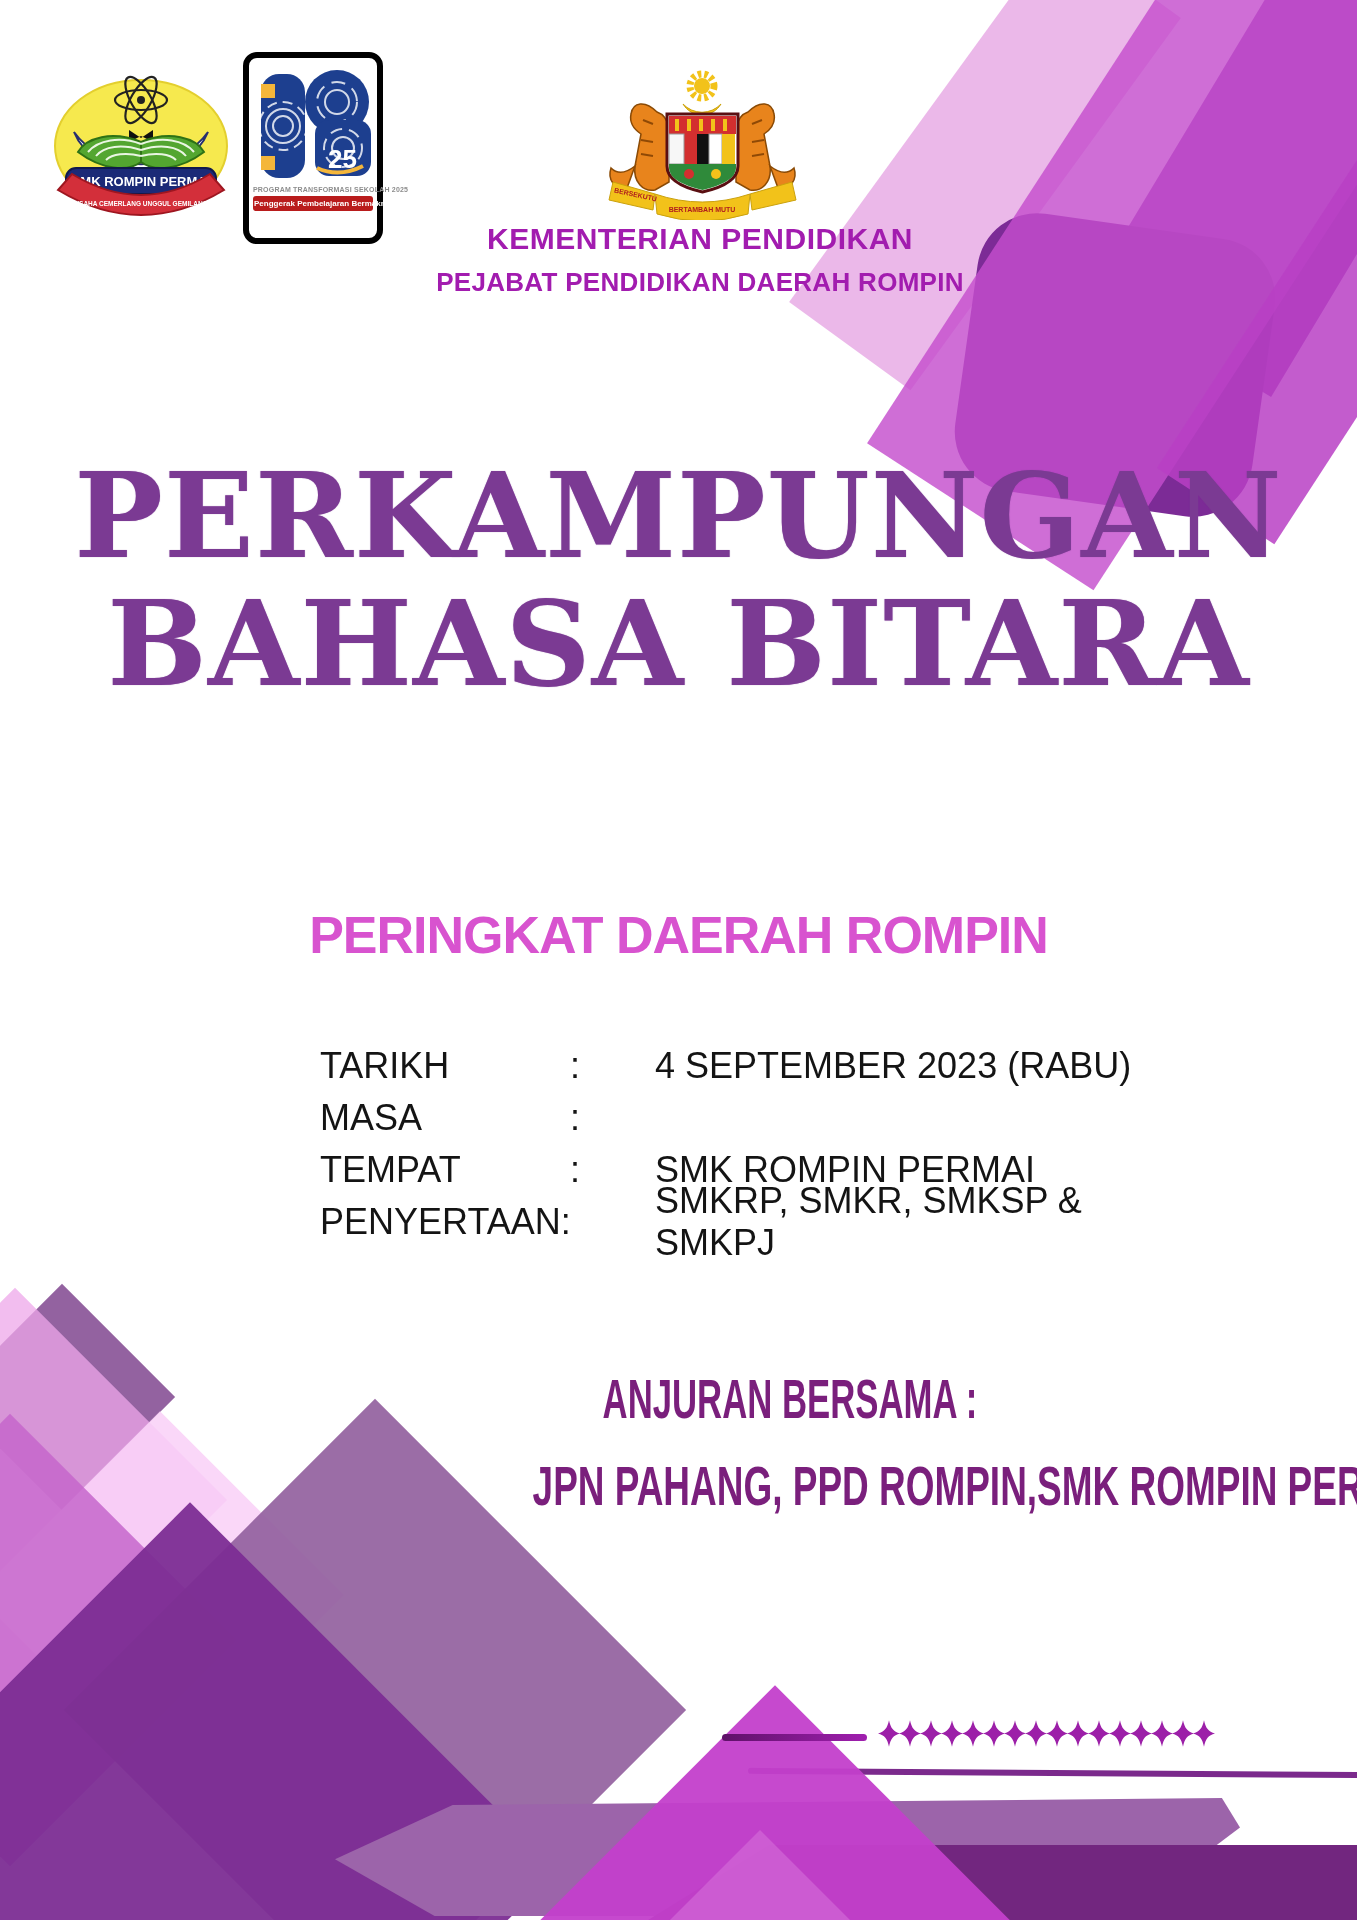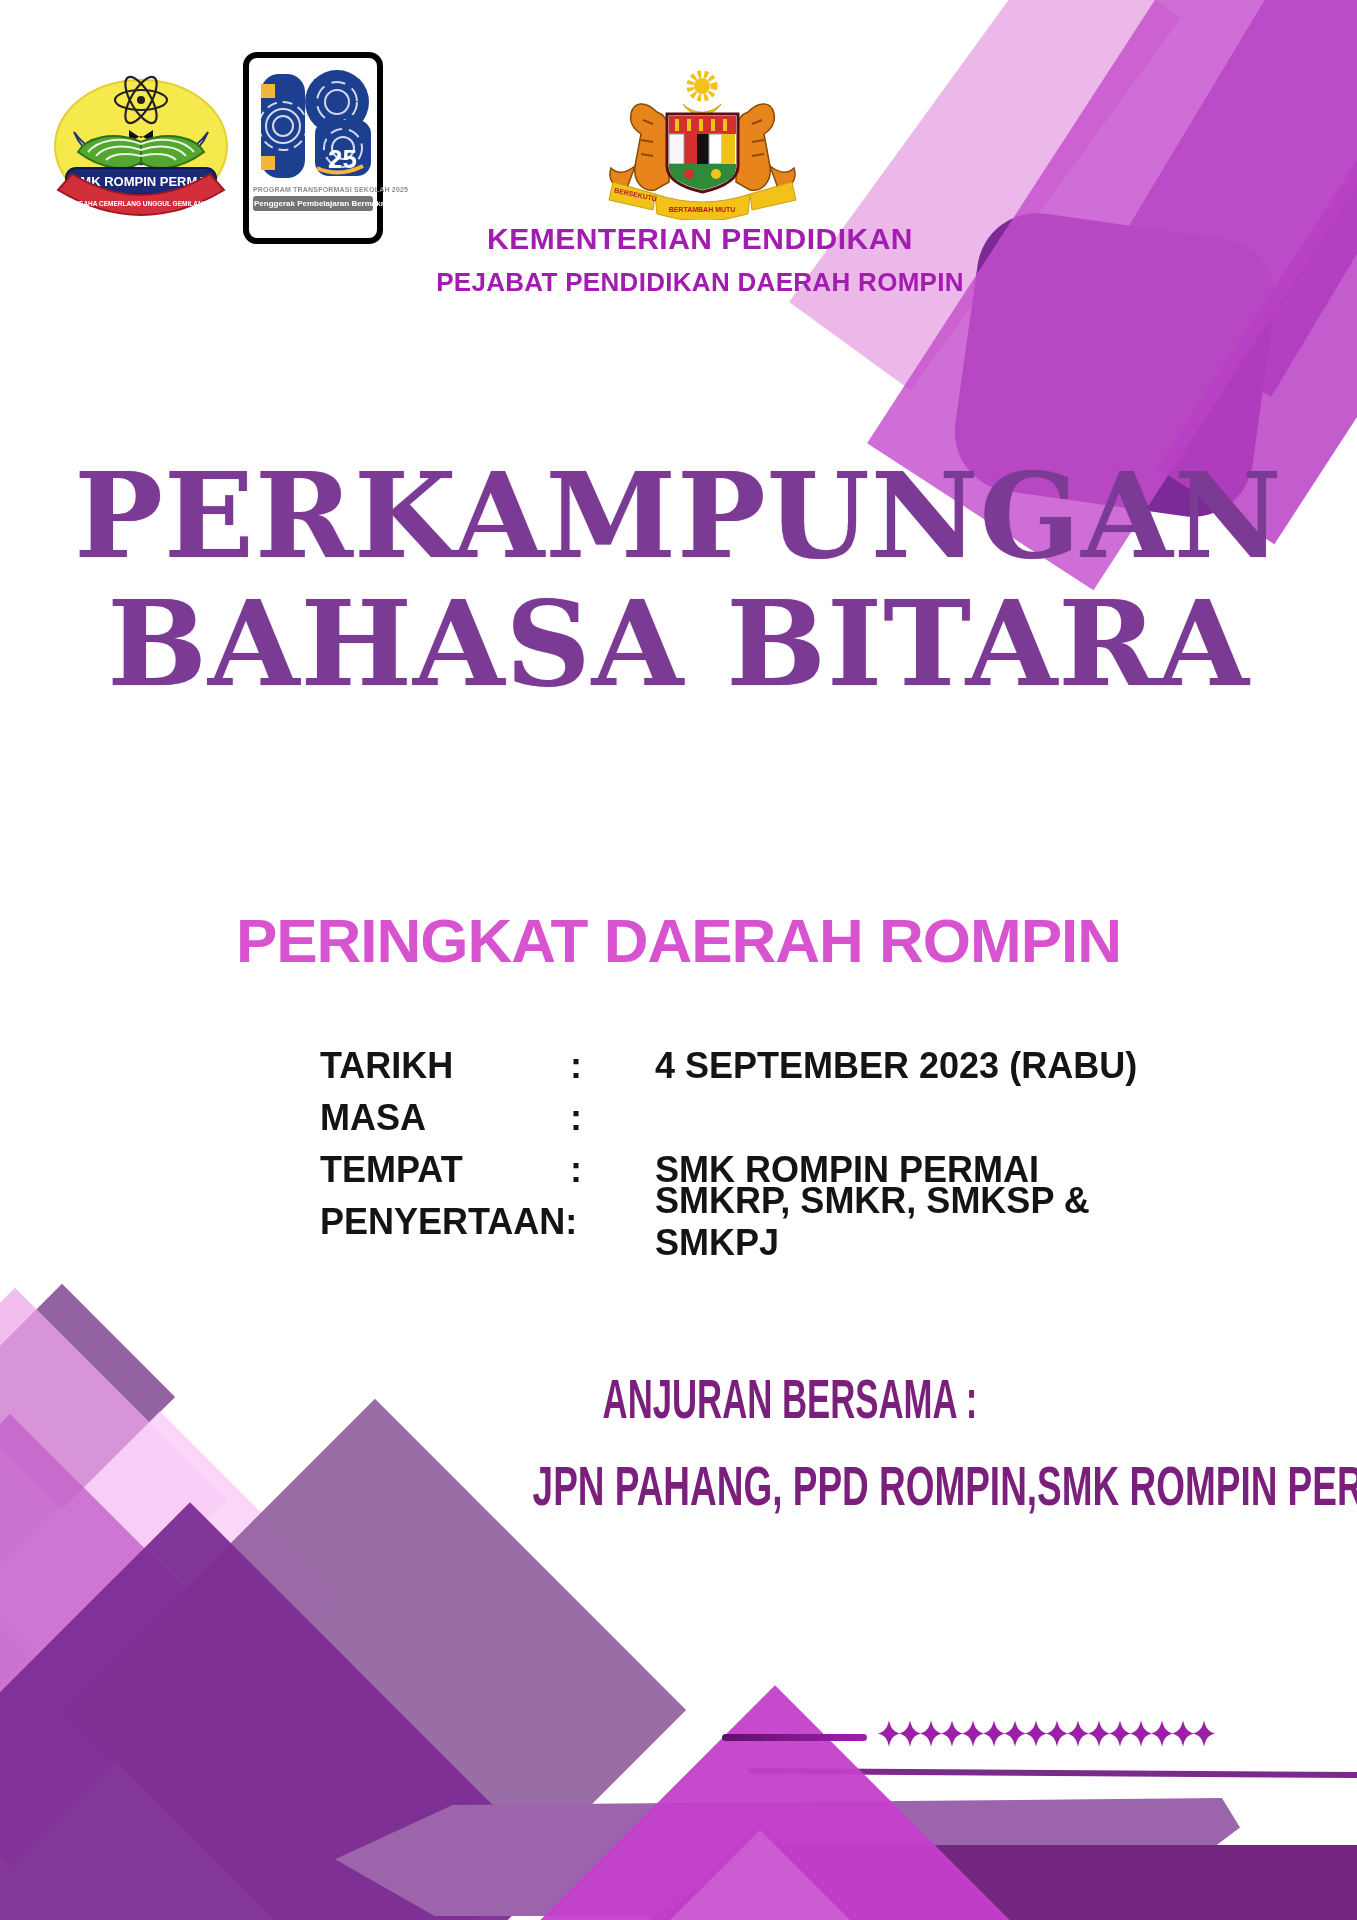--- a/index.html
+++ b/index.html
@@ -27,35 +27,35 @@
     clip-path:polygon(17% 0,100% 0,100% 100%,0 100%);}
   .thinline{left:748px;top:1770px;width:620px;height:6px;border-radius:3px;background:#7b2a8c;transform:rotate(.4deg);}
   .d7{left:515px;top:1793px;width:520px;height:520px;background:#c33fcb;opacity:.95;}
   .d8{left:550px;top:1917px;width:420px;height:420px;background:#cf63d5;opacity:.8;}
   
   .logo-school{position:absolute;left:52px;top:68px;width:178px;height:172px;}
   .logo-ts25{position:absolute;left:243px;top:52px;width:140px;height:192px;background:#fff;
     border:6px solid #000000;border-radius:14px;box-sizing:border-box;padding:6px 4px 5px;text-align:center;}
   .ts25-glyphs{display:block;margin:0 auto;}
   .ts25-caption{font-size:7px;color:#8d8d8d;font-weight:bold;letter-spacing:.2px;white-space:nowrap;margin-top:2px;}
-  .ts25-bar{margin-top:3px;background:#737373;border-radius:3px;color:#fff;font-size:8px;font-weight:bold;padding:3px 1px;white-space:nowrap;}
+  .ts25-bar{margin-top:3px;background:#b91c1c;border-radius:3px;color:#fff;font-size:8px;font-weight:bold;padding:3px 1px;white-space:nowrap;}
   .crest{position:absolute;left:595px;top:70px;width:215px;height:150px;}
   .ministry{position:absolute;left:390px;top:222px;width:620px;text-align:center;color:#a21caf;}
   .ministry .l1{font-size:30px;font-weight:800;letter-spacing:.5px;}
   .ministry .l2{font-size:26px;font-weight:800;letter-spacing:.3px;margin-top:11px;}
   
   .title{position:absolute;left:0;top:452px;width:1357px;text-align:center;
     font-family:"DejaVu Serif",serif;font-weight:bold;
     color:var(--title-purple,#7b3a93);font-size:118px;line-height:128px;letter-spacing:1px;
     text-shadow:0 0 1px rgba(123,58,147,.6);}
   .subtitle{position:absolute;left:0;top:905px;width:1357px;text-align:center;
-    font-size:62px;font-weight:800;color:var(--subtitle-pink,#d853cf);letter-spacing:-1px;}
+    font-size:52px;font-weight:800;color:var(--subtitle-pink,#d853cf);letter-spacing:-1px;}
   
   .details{position:absolute;left:320px;top:1040px;width:880px;color:var(--text-black,#141414);}
-  .drow{display:flex;height:52px;align-items:center;font-size:36px;font-weight:700;}
+  .drow{display:flex;height:52px;align-items:center;font-size:36px;font-weight:400;}
   .dlabel{width:250px;}
   .dsep{width:85px;}
   .dvalue{flex:1;}
   
   .organizer{position:absolute;left:400px;top:1366px;width:780px;text-align:center;
     color:var(--organizer-purple,#7a1f7c);font-weight:800;}
   .org-h{font-size:56px;transform:scaleX(.62);transform-origin:center;white-space:nowrap;}
   .org-n{font-size:56px;margin-top:22px;transform:scaleX(.66);transform-origin:center;white-space:nowrap;}
   
   .divline{position:absolute;left:722px;top:1734px;width:145px;height:7px;border-radius:4px;

